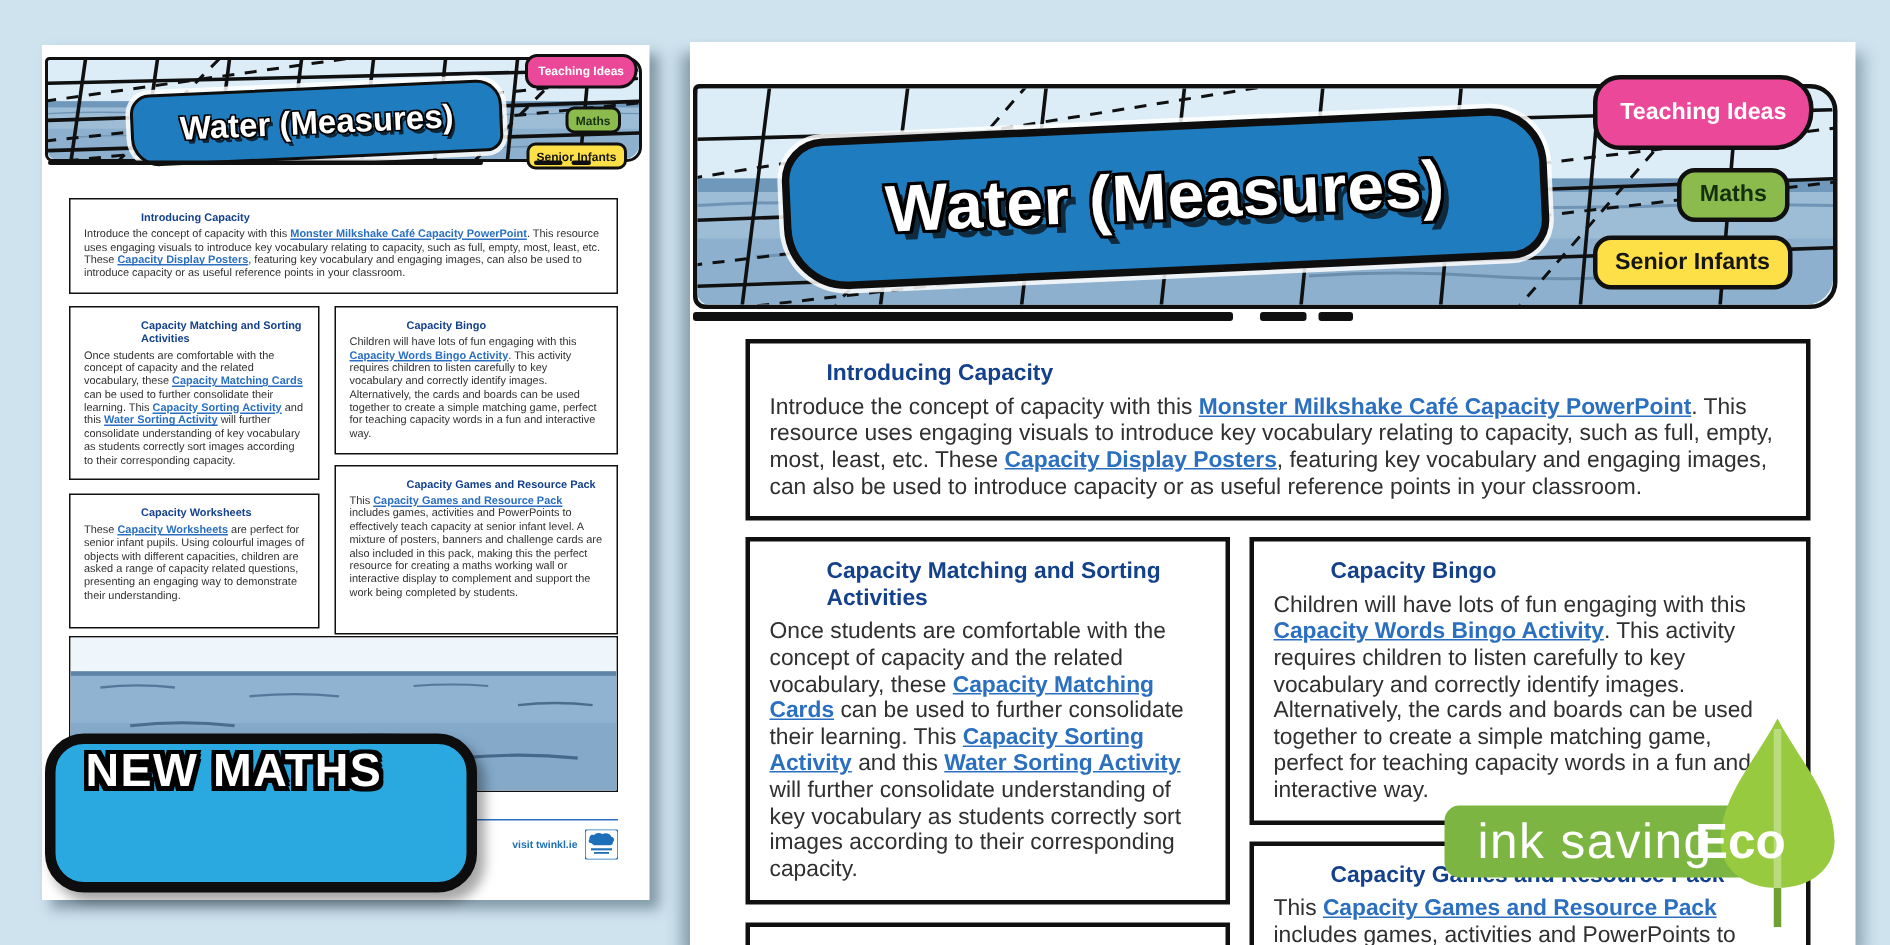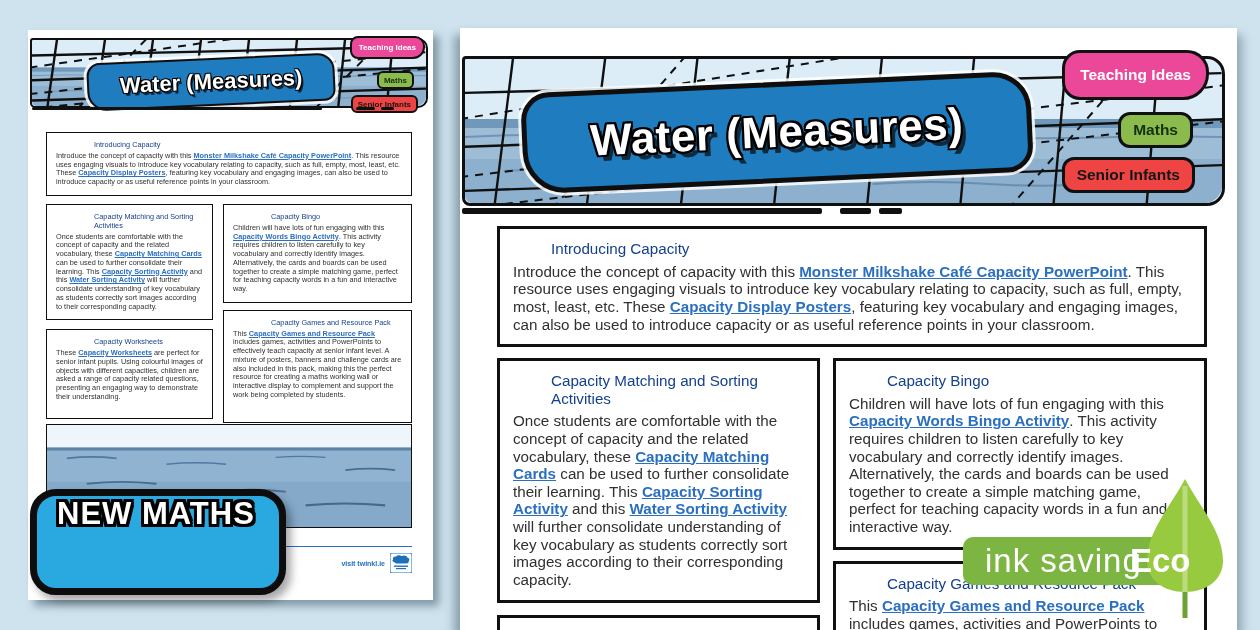--- a/index.html
+++ b/index.html
@@ -29,21 +29,21 @@
   .page--small .banner-title { font-size:22px;
     text-shadow:-1px -1px 0 #000,1px -1px 0 #000,-1px 1px 0 #000,1px 1px 0 #000,2px 3px 0 rgba(10,10,10,.75); }
   .page--large .banner-title { font-size:44px; letter-spacing:.5px;
     text-shadow:-2px -2px 0 #000,0 -2px 0 #000,2px -2px 0 #000,-2px 0 0 #000,2px 0 0 #000,
                 -2px 2px 0 #000,0 2px 0 #000,2px 2px 0 #000,5px 6px 0 rgba(10,10,10,.72); }
 
   .tag { position:absolute; font-weight:bold; border:solid #101010; white-space:nowrap;
     display:flex; align-items:center; justify-content:center; }
   .tag--teaching { background:#ec4899; color:#ffffff; }
   .tag--maths    { background:#8cbb4d; color:#15300f;margin-left:47px; }
-  .tag--infants  { background:#ef4444; color:#161616; }
+  .tag--infants  { background:#fde047; color:#161616; }
   .page--large .tag { border-width:3.5px; font-size:15.5px; border-radius:12px; }
   .page--large .tag--teaching { right:13px; top:-9px;  padding:13px 15px; border-radius:18px 22px 26px 18px; }
   .page--large .tag--maths    { right:29px; top:53px;  padding:6px 12px; }
   .page--large .tag--infants  { right:27px; top:98px;  padding:6px 12px; }
   .page--small .tag { border-width:2px; font-size:8px; border-radius:6px; }
   .page--small .tag--teaching { right:1px;  top:-4px; padding:5px 7px; border-radius:8px 10px 12px 8px; }
   .page--small .tag--maths    { right:12px; top:31px; padding:2.5px 5px; }
   .page--small .tag--infants  { right:8px;  top:55px; padding:2.5px 5px; }
 
   
@@ -51,21 +51,21 @@
   .page--small .rule-row { left:4px;  top:77px;  height:3px; }
   .page--large .rule-row { left:2px;  top:180px; height:6px; }
   .rule-bar,.rule-dash,.rule-dash-sm { background:#101010; height:100%; border-radius:2px; }
   .page--small .rule-bar{width:290px} .page--small .rule-dash{width:19px;margin-left:34px} .page--small .rule-dash-sm{width:13px;margin-left:6px}
   .page--large .rule-bar{width:360px} .page--large .rule-dash{width:31px;margin-left:18px} .page--large .rule-dash-sm{width:23px;margin-left:8px}
 
   
   .box { background:#fff; border:solid #101010; box-sizing:border-box; }
   .page--large .box { border-width:3px;  padding:11px 13px; font-size:15.2px; line-height:1.16; }
   .page--small .box { border-width:1.6px; padding:8px 9px;  font-size:7.3px;  line-height:1.2; }
-  .box-title { font-weight:normal; color:#14418c;padding-left:38px; }
+  .box-title { font-weight:bold; color:#14418c;padding-left:38px; }
   .page--large .box-title { margin-bottom:5px; }
   .page--small .box-title { margin-bottom:2px; }
   .box-body { color:#303030; }
   .doc-link { color:#2a6fc0; font-weight:bold; text-decoration:underline; cursor:pointer; }
 
   .page--small .intro-wrap { position:absolute; left:18px; top:102px; width:366px; }
   .page--small .cols { position:absolute; left:18px; top:174px; width:366px; display:flex; gap:10px; z-index:2; }
   .page--small .col-a { width:167px; flex:none; } .page--small .col-b { flex:1; }
   .page--small .box--stack { margin-top:9px; }
   .page--large .intro-wrap { position:absolute; left:37px; top:198px; width:710px; }
@@ -74,21 +74,21 @@
   .page--large .box--stack { margin-top:12px; }
 
   
   .water-photo { position:absolute; left:18px; top:394px; width:366px; height:104px;
     border:1.6px solid #101010; box-sizing:border-box; z-index:1; }
   .footer-line { position:absolute; left:18px; top:516px; width:366px; border-top:1.5px solid #2a6fc0; }
   .footer-meta { position:absolute; right:21px; top:523px; display:flex; align-items:center; gap:5px; }
   .visit-text { color:#1d70b8; font-weight:bold; font-size:7px; }
 
   
-  .badge-curriculum { position:absolute; left:30px; top:489px; width:256px; height:106px;
+  .badge-curriculum { position:absolute; left:30px; top:489px; width:288px; height:106px;
     background:#2aa8e0; border:7px solid #0d0d0d; border-radius:26px; box-sizing:border-box;
     display:flex; flex-direction:column; justify-content:space-between; padding-left:20px; z-index:40;
     box-shadow:5px 6px 8px rgba(0,0,0,.35); }
   .badge-line { color:#fff; font-weight:bold; font-size:31px; letter-spacing:1px; line-height:1.18;
     text-shadow:-3px -3px 0 #000,0 -3px 0 #000,3px -3px 0 #000,-3px 0 0 #000,3px 0 0 #000,
                 -3px 3px 0 #000,0 3px 0 #000,3px 3px 0 #000; }
 
   .eco-badge { position:absolute; left:963px; top:537px; width:249px; height:48px; z-index:40; }
   .eco-bar { position:absolute; left:0; top:0; right:0; bottom:0; background:#7db543; border-radius:10px; }
   .ink-label { position:absolute; left:22px; top:50%; transform:translateY(-50%);

